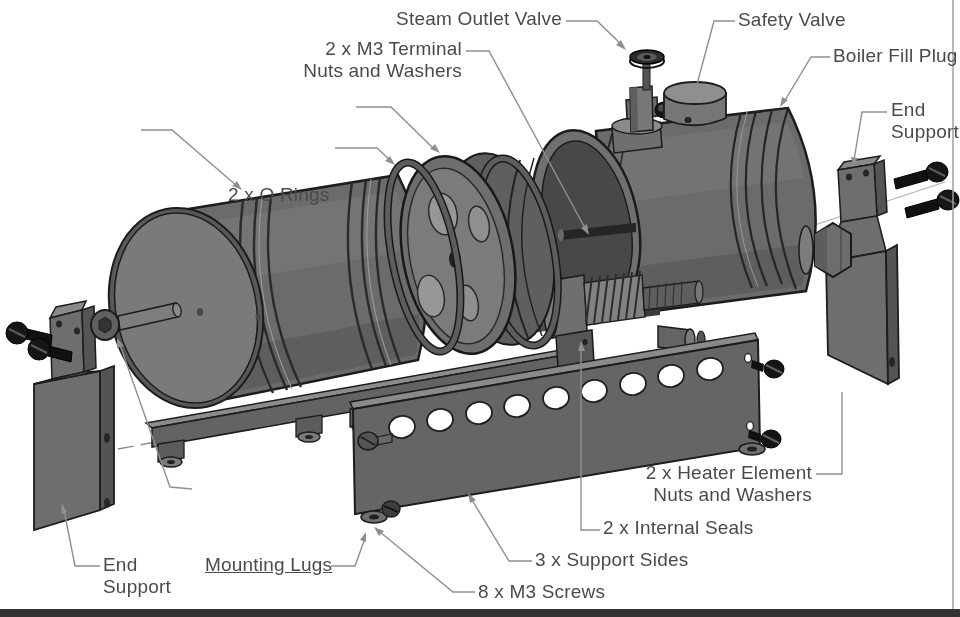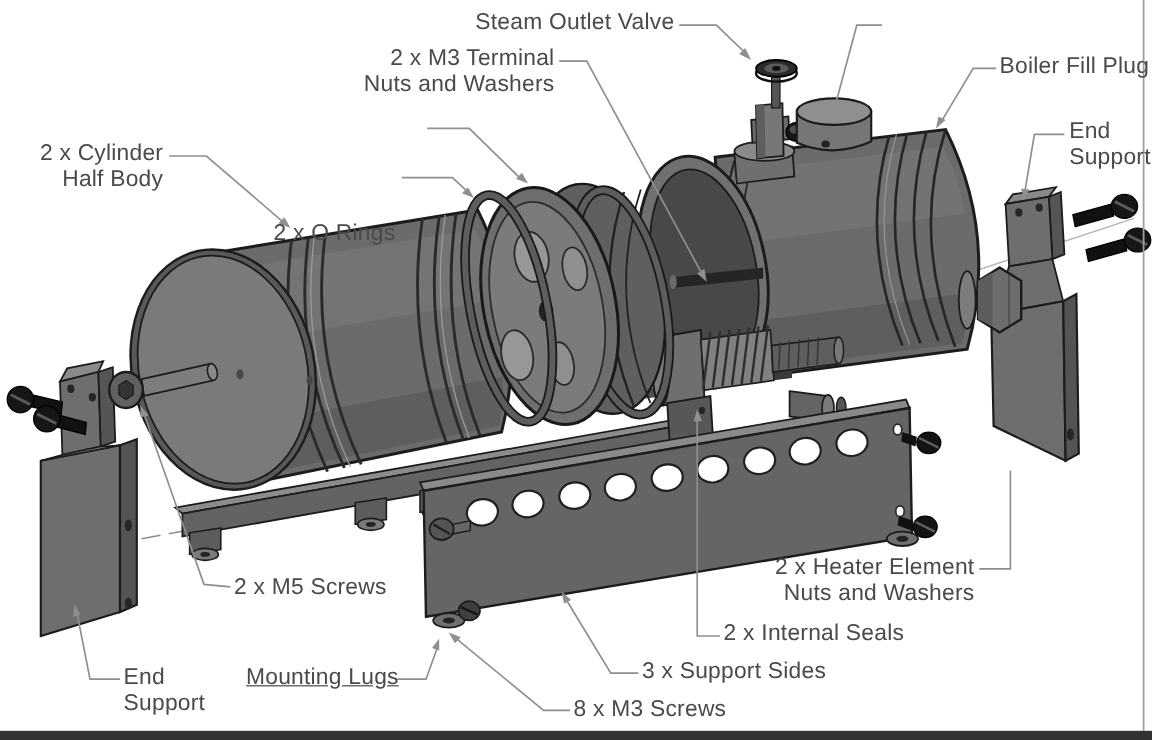--- a/index.html
+++ b/index.html
@@ -298,29 +298,27 @@
     <polygon points="374,527 384,531 379,536"></polygon>
     <polygon points="366,532 366,542 360,540"></polygon>
     <polygon points="62,503 67,512 61,514"></polygon>
   </g>
 
   <line x1="953" y1="0" x2="953" y2="609" stroke="#a0a0a0" stroke-width="1.5"></line>
   <rect x="0" y="609" width="960" height="8" fill="#333333"></rect>
 </svg>
 
   <div class="lbl lb0">Steam Outlet Valve</div>
+  <div class="lbl lb1">Safety Valve</div>
   <div class="lbl lb2">Boiler Fill Plug</div>
   <div class="lbl lb3">2 x M3 Terminal
 Nuts and Washers</div>
   <div class="lbl lb5">2 x O Rings</div>
-  <div class="lbl lb6">2 x Cylinder
-Half Body</div>
   <div class="lbl lb7">End
 Support</div>
-  <div class="lbl lb8">2 x M5 Screws</div>
   <div class="lbl lb9">2 x Heater Element
 Nuts and Washers</div>
   <div class="lbl lb10">2 x Internal Seals</div>
   <div class="lbl lb11">3 x Support Sides</div>
   <div class="lbl lb12">8 x M3 Screws</div>
   <div class="lbl lb13">Mounting Lugs</div>
   <div class="lbl lb14">End
 Support</div>
 </div>
 

